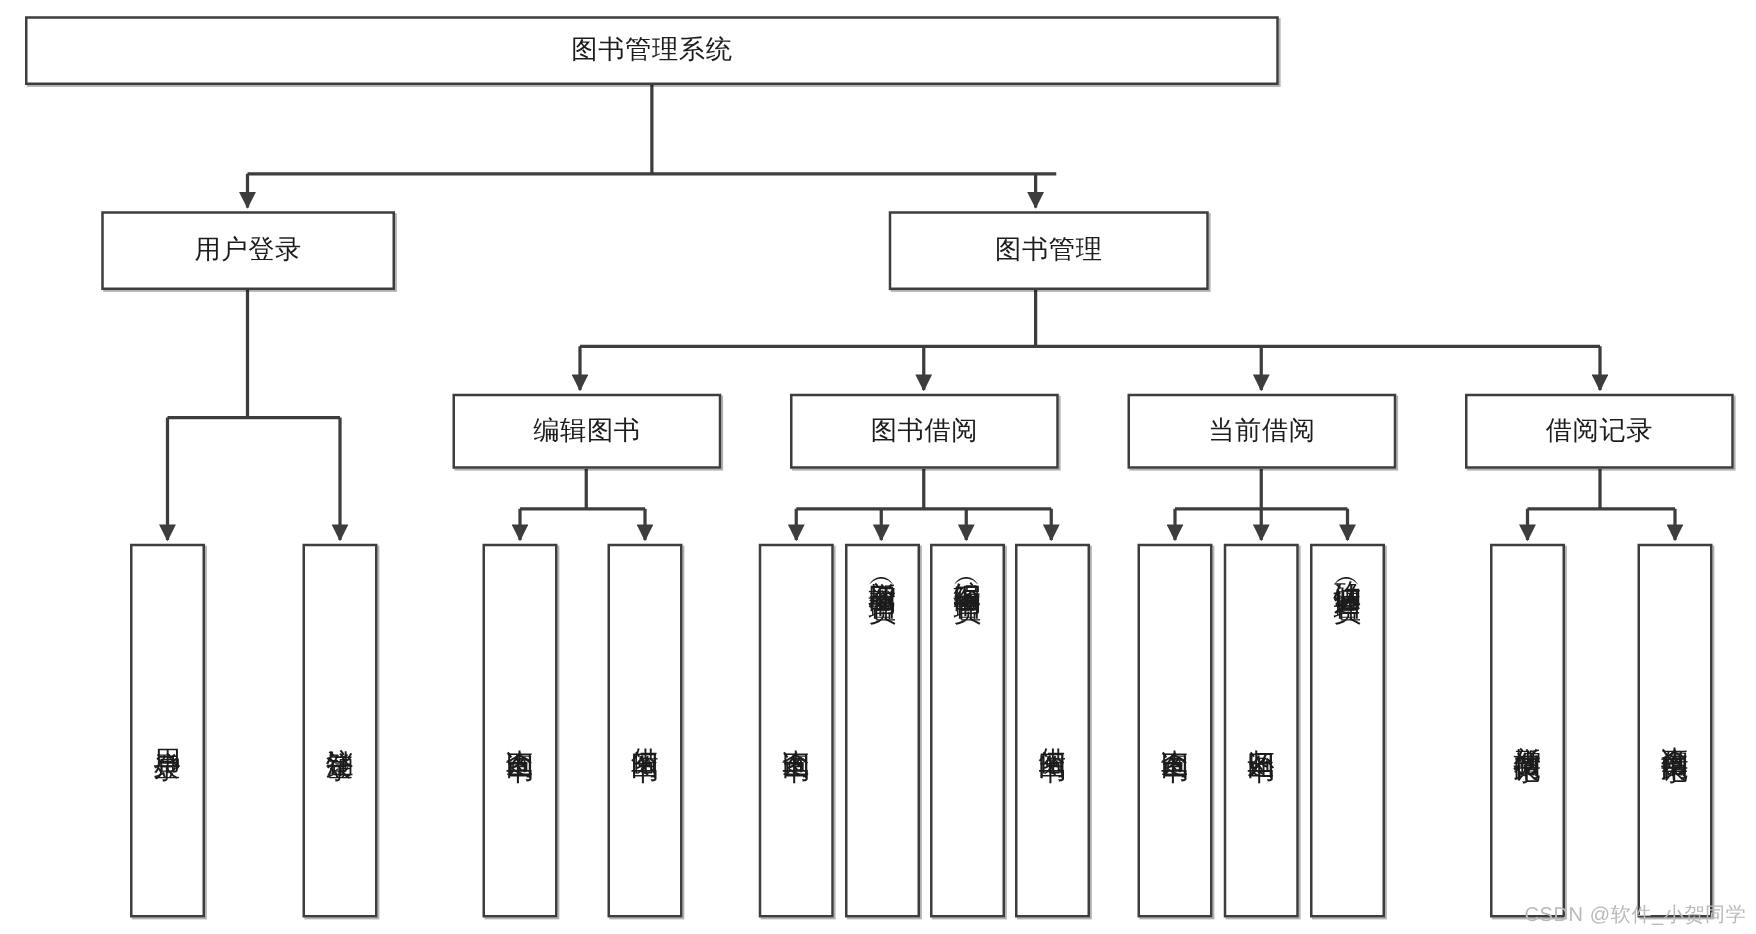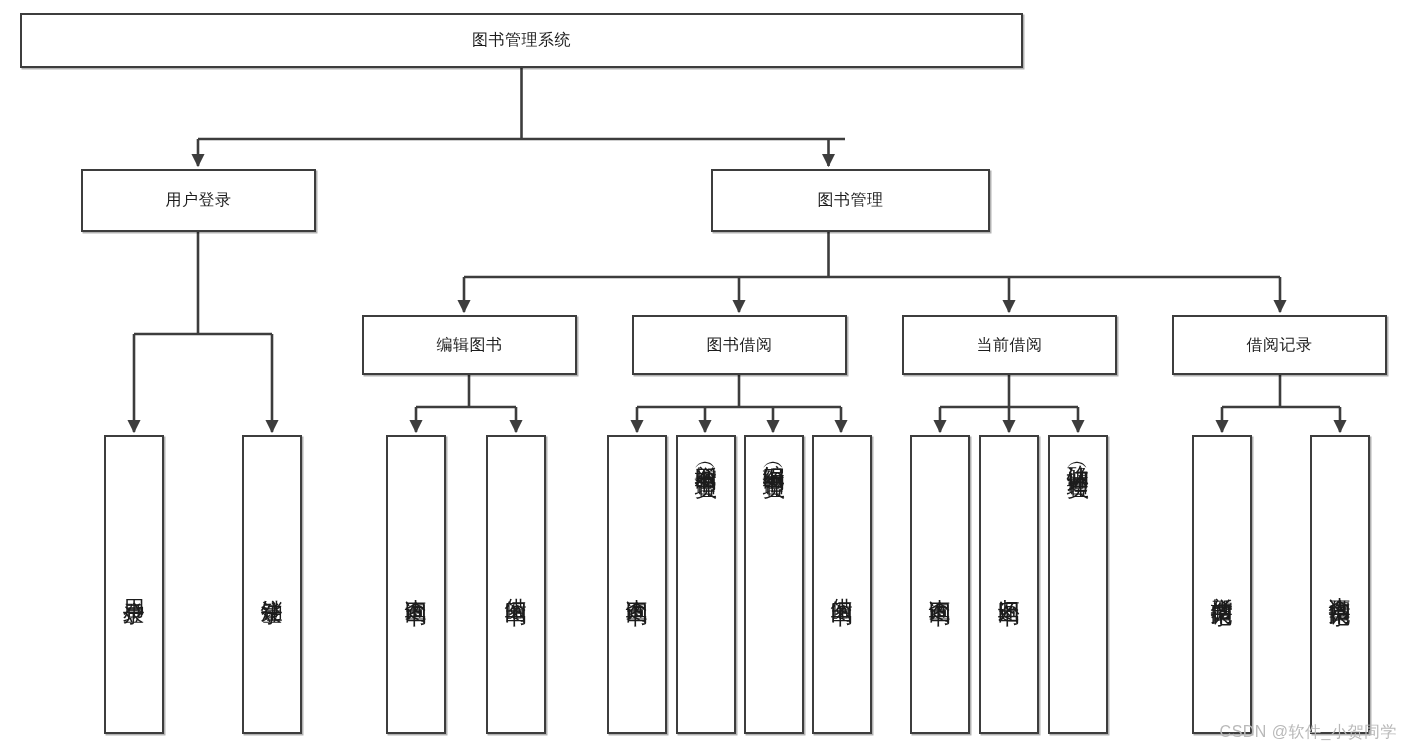--- a/index.html
+++ b/index.html
@@ -31,21 +31,21 @@
     box-sizing: border-box;
     background: #ffffff;
     border: 2px solid #3d3d3d;
     box-shadow: 1.5px 1.5px 0 rgba(0,0,0,0.30);
     display: flex;
     align-items: center;
     justify-content: center;
   }
   .node-label {
     color: #1c1c1c;
-    font-size: 16px;
+    font-size: 21px;
     line-height: 1.18;
     letter-spacing: 0.5px;
     white-space: nowrap;
     text-align: center;
   }
   .node-box.leaf {
     align-items: flex-start;
     justify-content: center;
     padding-top: 10px;
   }
@@ -128,21 +128,21 @@
     </g>
   </svg>
 
   <div class="node-box" style="left:20px; top:13px; width:1003px; height:55px;">
     <span class="node-label">图书管理系统</span>
   </div>
 
   <div class="node-box" style="left:81px; top:169px; width:235px; height:63px;">
     <span class="node-label">用户登录</span>
   </div>
-  <div class="node-box" style="left:711px; top:169px; width:279px; height:63px;">
+  <div class="node-box" style="left:711px; top:169px; width:256px; height:63px;">
     <span class="node-label">图书管理</span>
   </div>
 
   <div class="node-box" style="left:362px; top:315px; width:215px; height:60px;">
     <span class="node-label">编辑图书</span>
   </div>
   <div class="node-box" style="left:632px; top:315px; width:215px; height:60px;">
     <span class="node-label">图书借阅</span>
   </div>
   <div class="node-box" style="left:902px; top:315px; width:215px; height:60px;">

